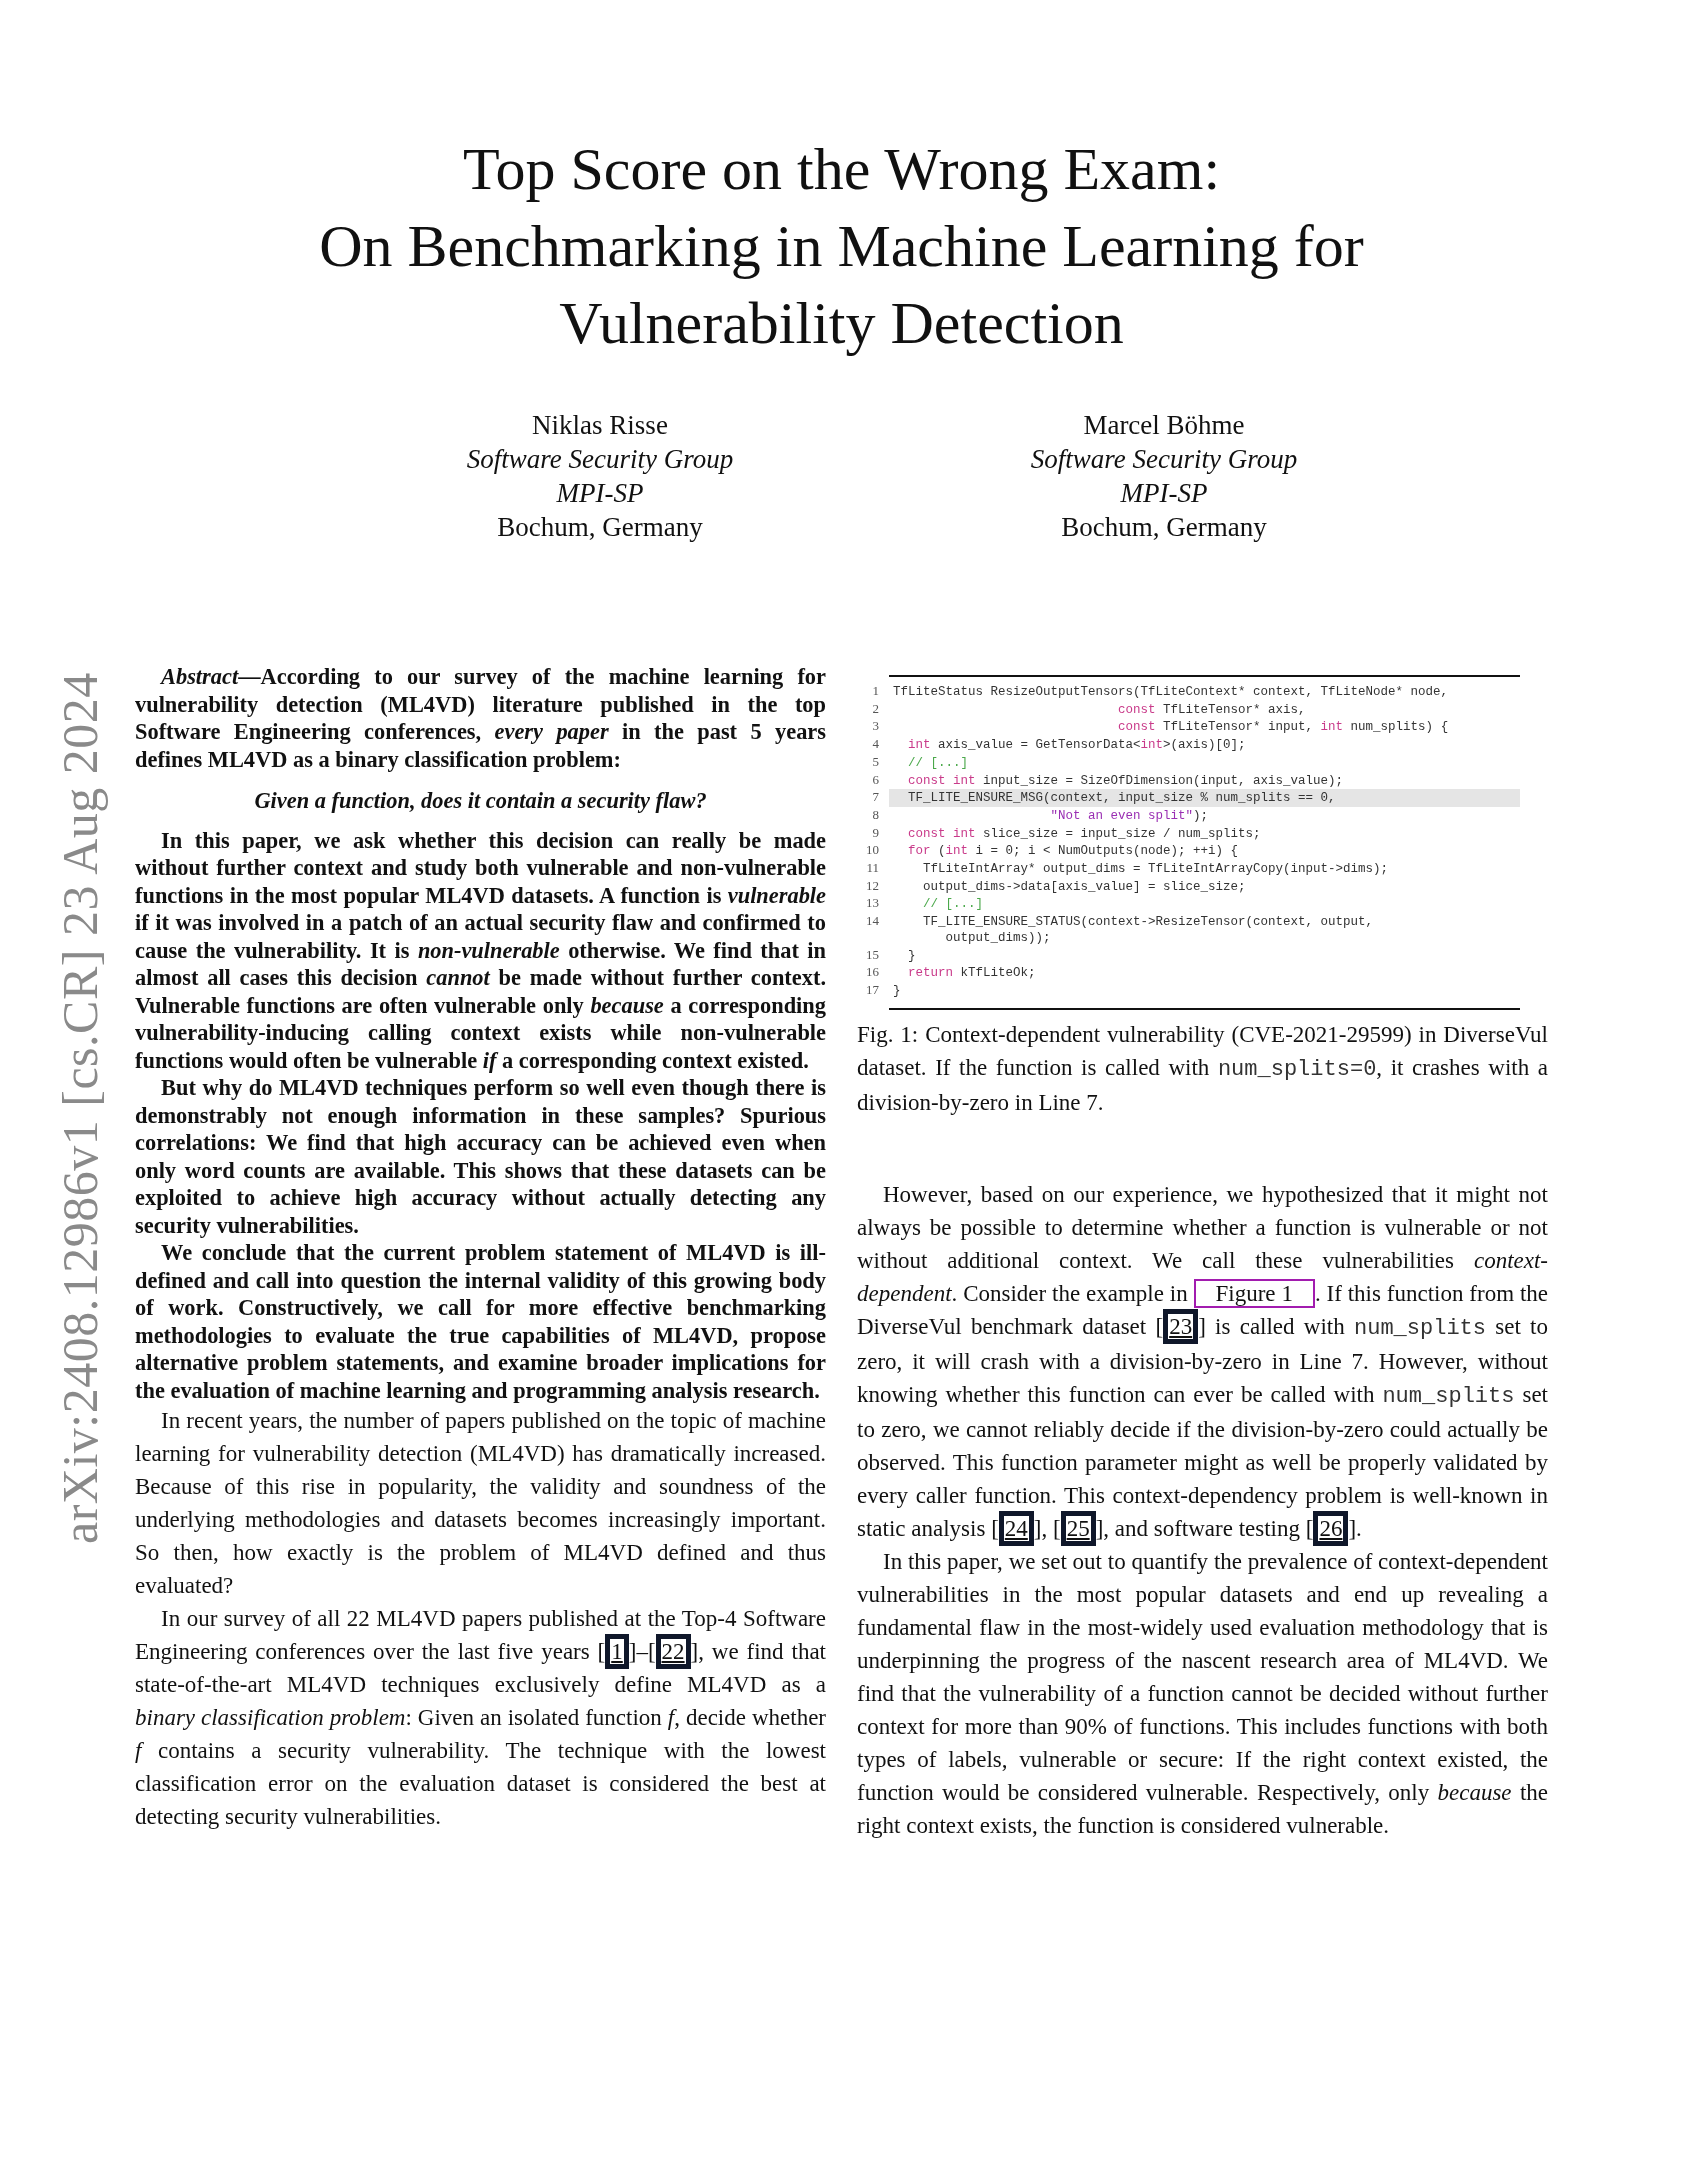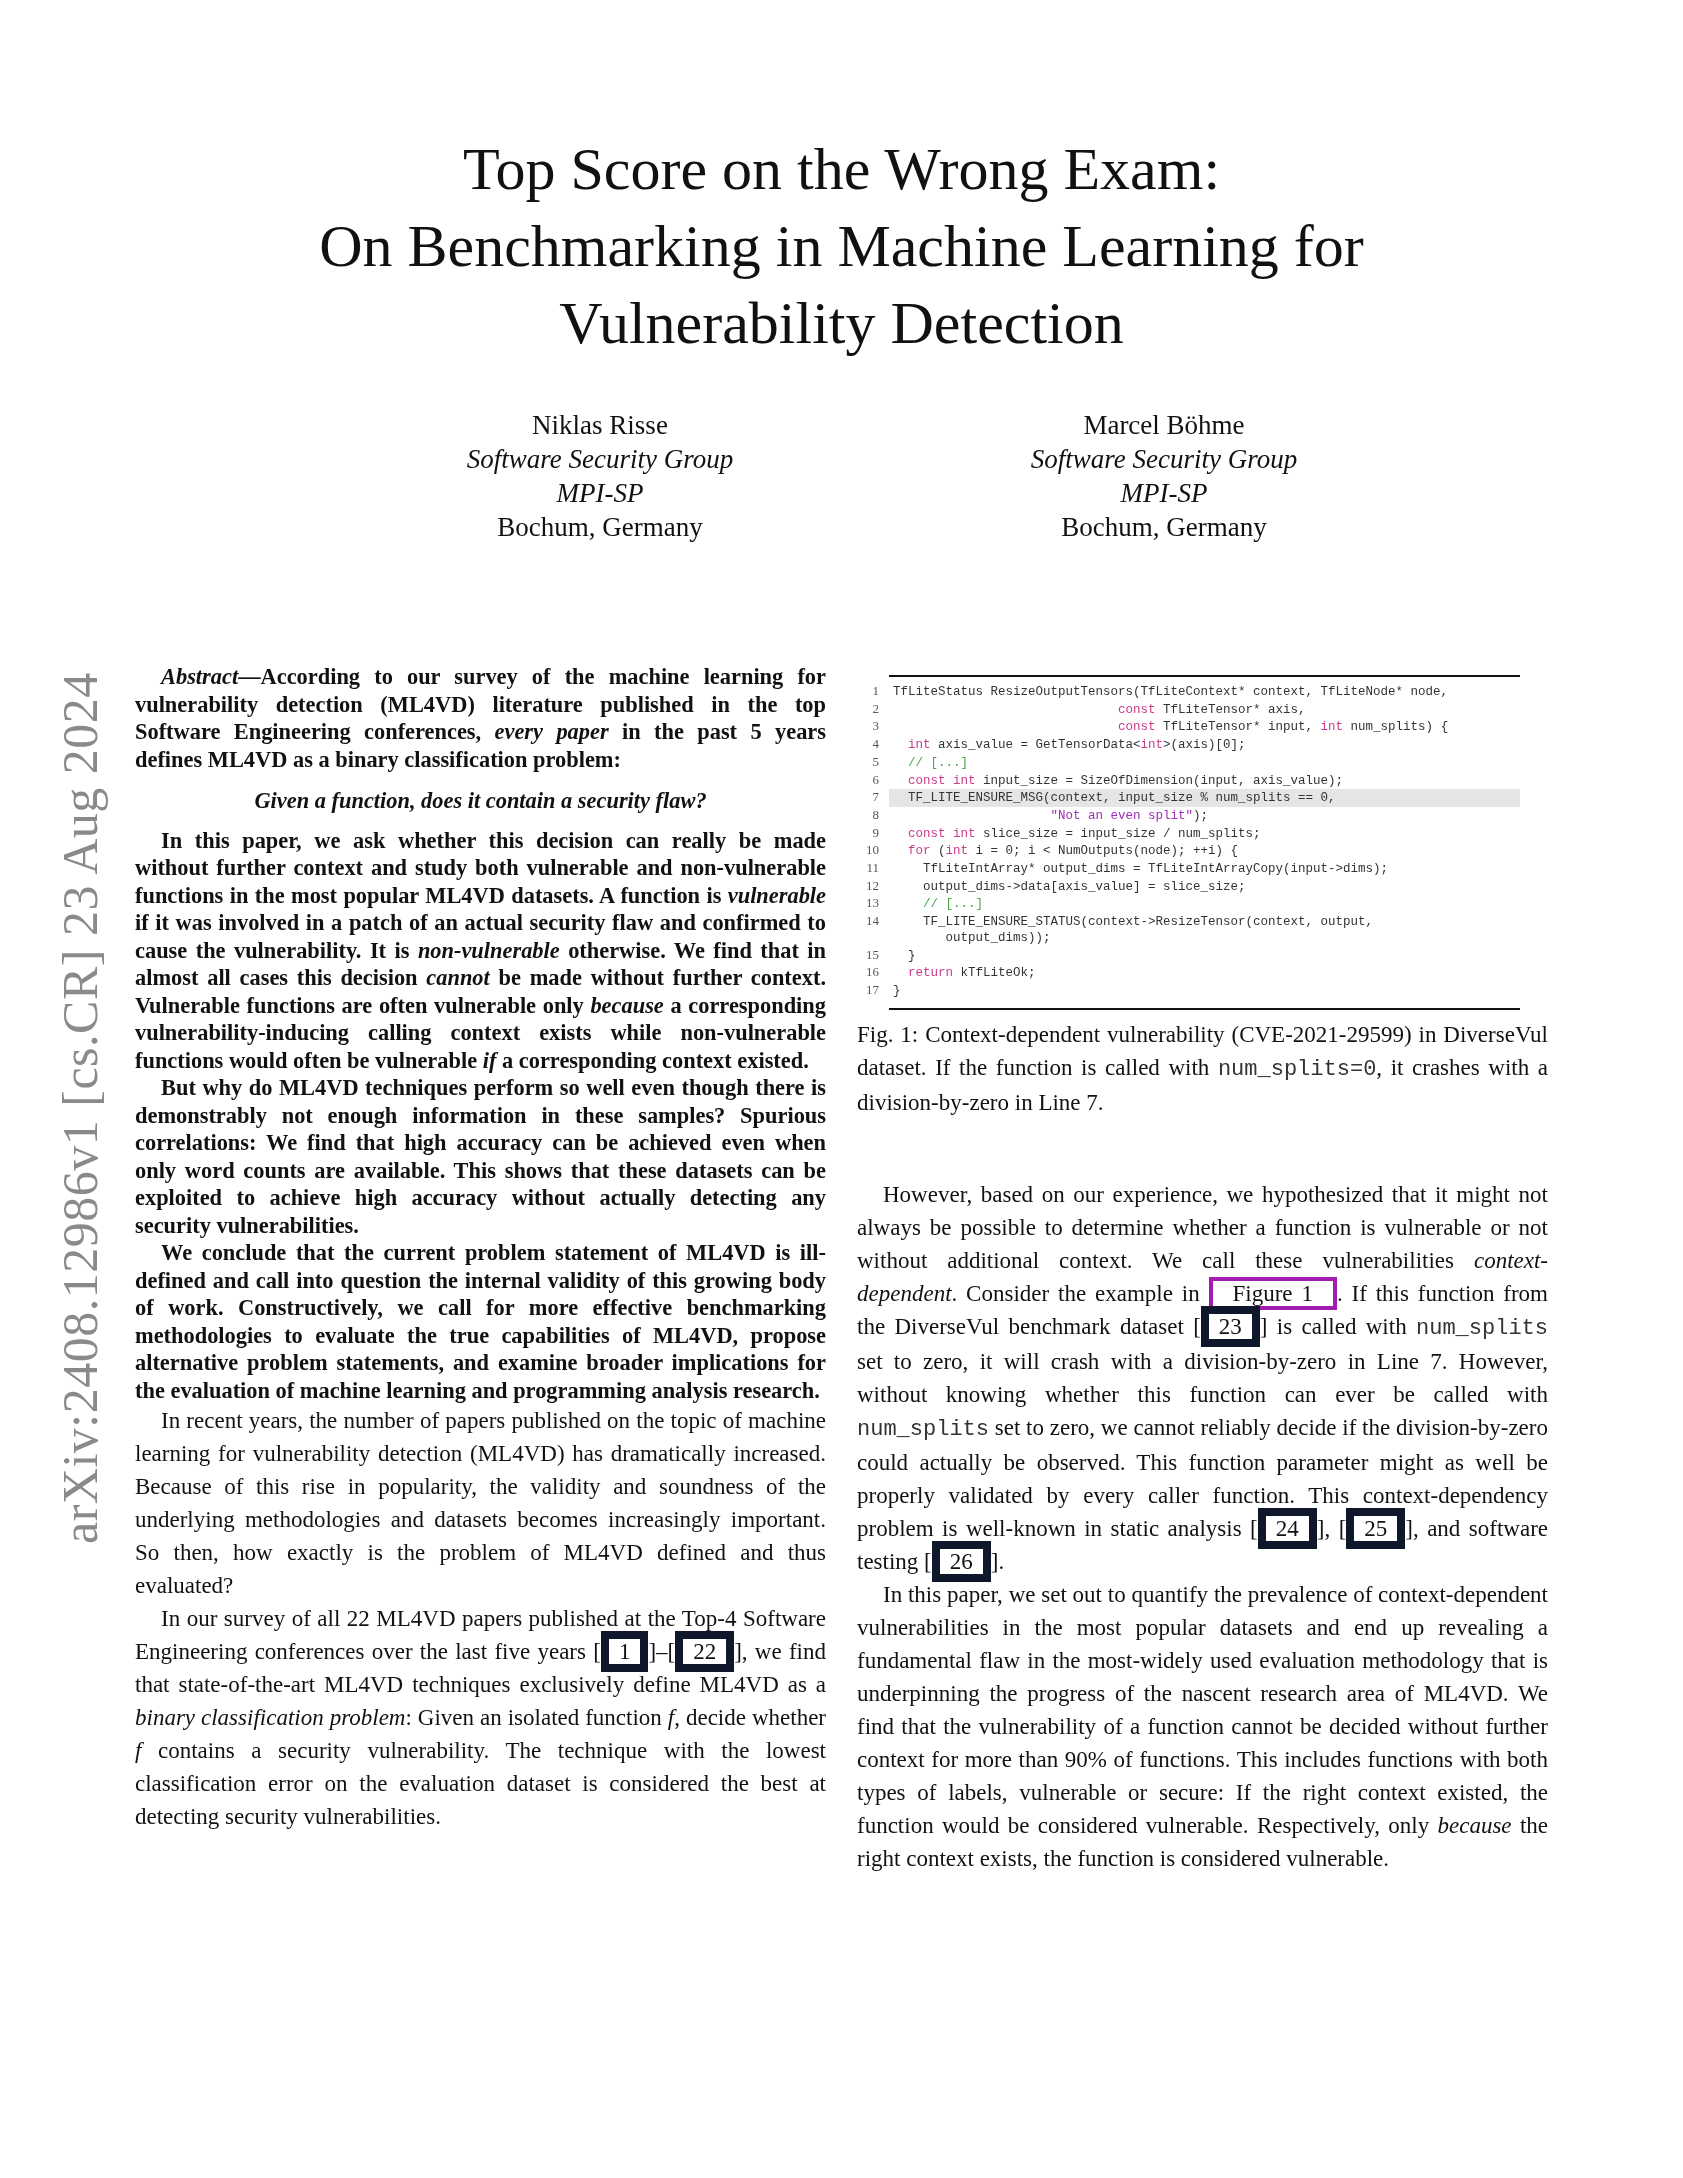--- a/index.html
+++ b/index.html
@@ -17,22 +17,22 @@
   .col-left { left: 135px; top: 663px; }
   .col-right { left: 857px; }
   .abstract { font-weight: bold; font-size: 22.4px; line-height: 27.5px; }
   .abstract p { margin: 0; text-indent: 26px; }
   .abstract .q { text-align: center; font-style: italic; text-indent: 0; margin: 14px 0 12px 0; }
   .section-head { text-align: center; font-size: 24px; margin: 20px 0 8px 0; letter-spacing: 0.3px; }
   .section-head .sc { font-variant: small-caps; }
   .body p { margin: 0; text-indent: 26px; }
   i, em { font-style: italic; }
   .mono { font-family: "Liberation Mono", "DejaVu Sans Mono", monospace; font-size: 22px; color: #333; }
-  .cite { border: 8px solid #0f172a; padding: 0 10px; }
-  .figref { border: 4px solid #a21caf; padding: 0 20px; }
+  .cite { border: 5px solid #0f172a; padding: 0 1px; text-decoration: underline; }
+  .figref { border: 2px solid #a21caf; padding: 0 20px; }
   .code-fig { position: absolute; left: 889px; top: 675px; width: 631px; }
   .rule { height: 0; border-top: 2px solid #111; }
   .code { font-family: "Liberation Mono", "DejaVu Sans Mono", monospace; font-size: 12.5px; line-height: 15.7px;
           color: #333; padding: 6px 0 8px 0; white-space: pre; }
   .code .ln { display: inline-block; width: 14px; text-align: right; color: #555; margin-left: -28px; margin-right: 14px; font-family: "Liberation Serif", serif; font-size: 13px; }
   .code .line { padding-left: 4px; }
   .code .hl { background: #e5e5e5; }
   .kw { color: #c93a8a; }
   .cm { color: #4aa84a; }
   .st { color: #9a2fb3; }

